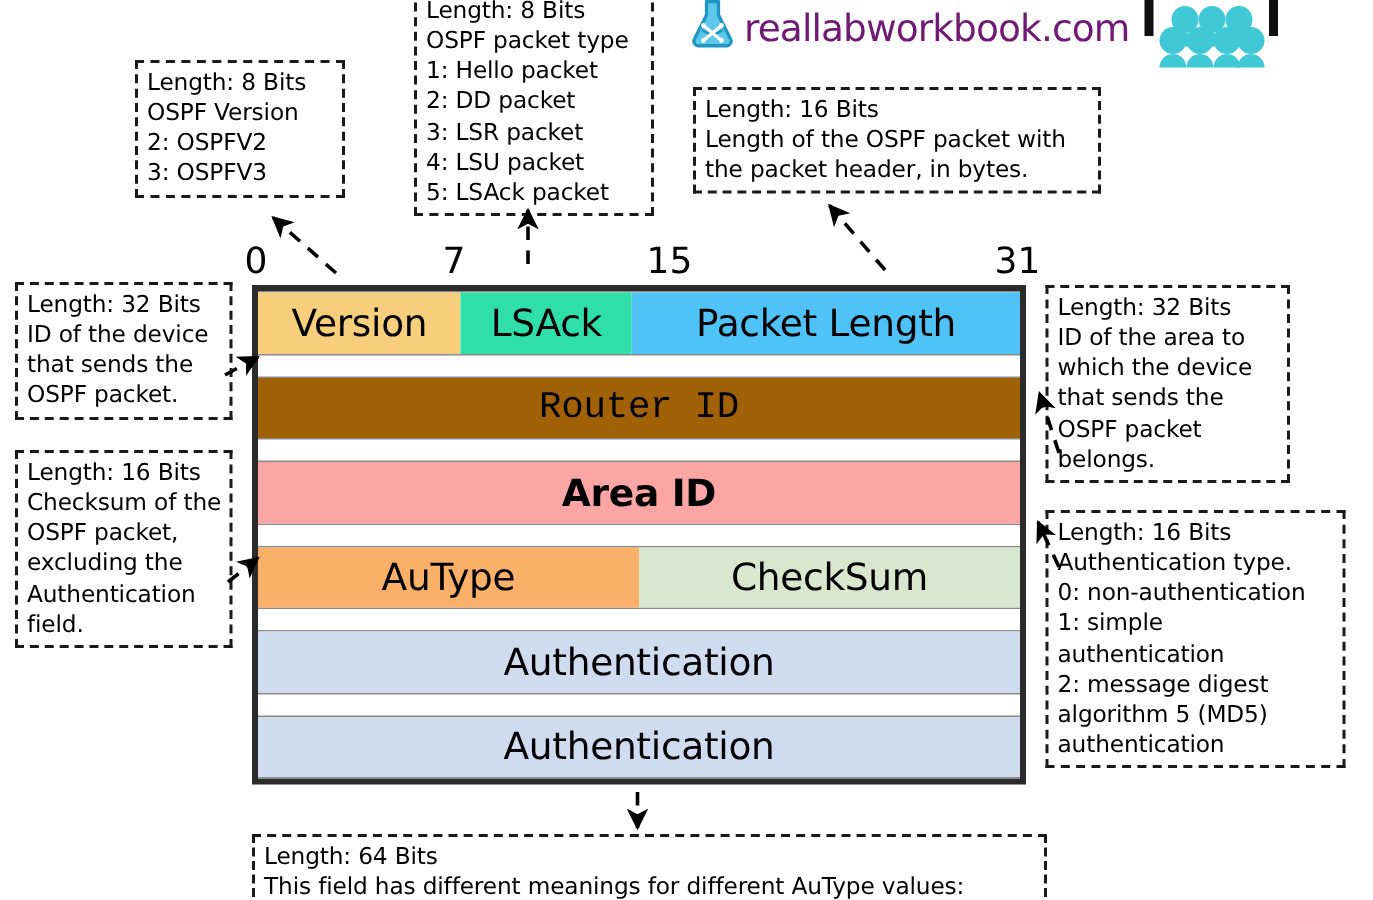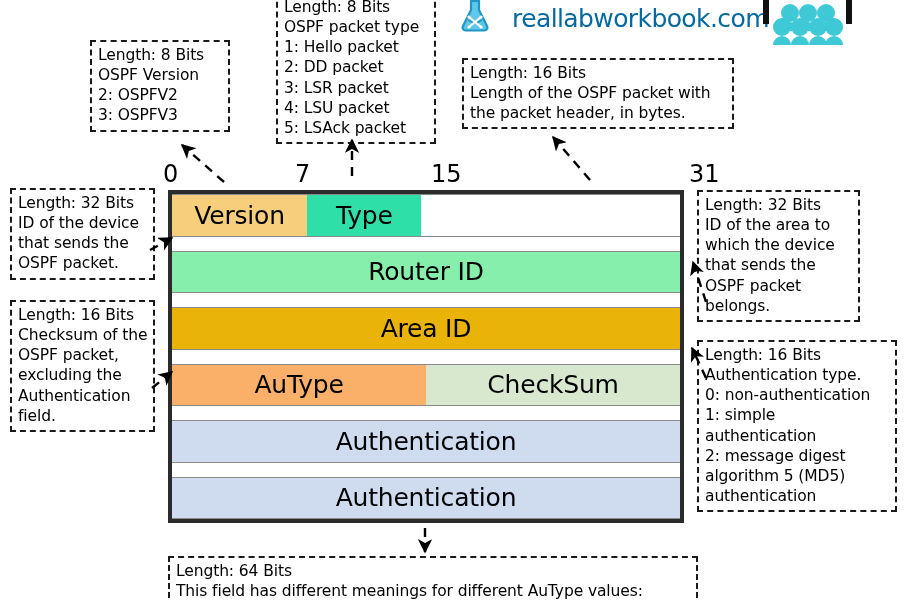--- a/index.html
+++ b/index.html
@@ -40,24 +40,23 @@
   .brand {
     position: absolute;
     left: 458px;
     top: -2px;
     display: flex;
     align-items: center;
     gap: 4px;
   }
   .brand-text {
     font-size: 25px;
-    color: #0369a1;
+    color: #701a75;
     letter-spacing: -0.6px;
     line-height: 1;
-    margin-left: 16px;
   }
   .classroom-icon {
     position: absolute;
     left: 760px;
     top: -14px;
   }
 
   
   .bitnum {
     position: absolute;
@@ -194,32 +193,33 @@
 2: message digest
 algorithm 5 (MD5)
 authentication</div>
 
   <div class="callout" style="left:168px; top:556px; width:530px;">Length: 64 Bits
 This field has different meanings for different AuType values:</div>
 
   <div class="bitnum" style="left:163px; top:162px;">0</div>
   <div class="bitnum" style="left:295px; top:162px;">7</div>
   <div class="bitnum" style="left:407px; top:162px;margin-left:24px;">15</div>
-  <div class="bitnum" style="left:689px; top:162px;">31</div>
+  <div class="bitnum" style="left:663px; top:162px;">31</div>
 
   <div class="packet" id="packet-table">
       <div class="prow">
         <div class="pcell" style="background: rgb(247, 206, 123); width: 26.6%;">Version</div>
-        <div class="pcell" style="background: rgb(46, 224, 168); width: 22.5%;">Type</div>
-      </div>
-      <div class="prow">
-        <div class="pcell" style="background: #86efac; width: 100%;">Router ID</div>
-      </div>
-      <div class="prow">
-        <div class="pcell" style="background: #eab308; width: 100%;">Area ID</div>
+        <div class="pcell" style="background: rgb(46, 224, 168); width: 22.5%;">LSAck</div>
+        <div class="pcell" style="background: rgb(79, 195, 247); width: 50.9%;">Packet Length</div>
+      </div>
+      <div class="prow">
+        <div class="pcell" style="background: #a16207; width: 100%; font-family: Liberation Mono, monospace;">Router ID</div>
+      </div>
+      <div class="prow">
+        <div class="pcell" style="background: #fca5a5; width: 100%; font-weight: bold;">Area ID</div>
       </div>
       <div class="prow">
         <div class="pcell" style="background: rgb(251, 176, 106); width: 50%;">AuType</div>
         <div class="pcell" style="background: rgb(216, 232, 207); width: 50%;">CheckSum</div>
       </div>
       <div class="prow">
         <div class="pcell" style="background: rgb(207, 220, 240); width: 100%;">Authentication</div>
       </div>
       <div class="prow">
         <div class="pcell" style="background: rgb(207, 220, 240); width: 100%;">Authentication</div>

